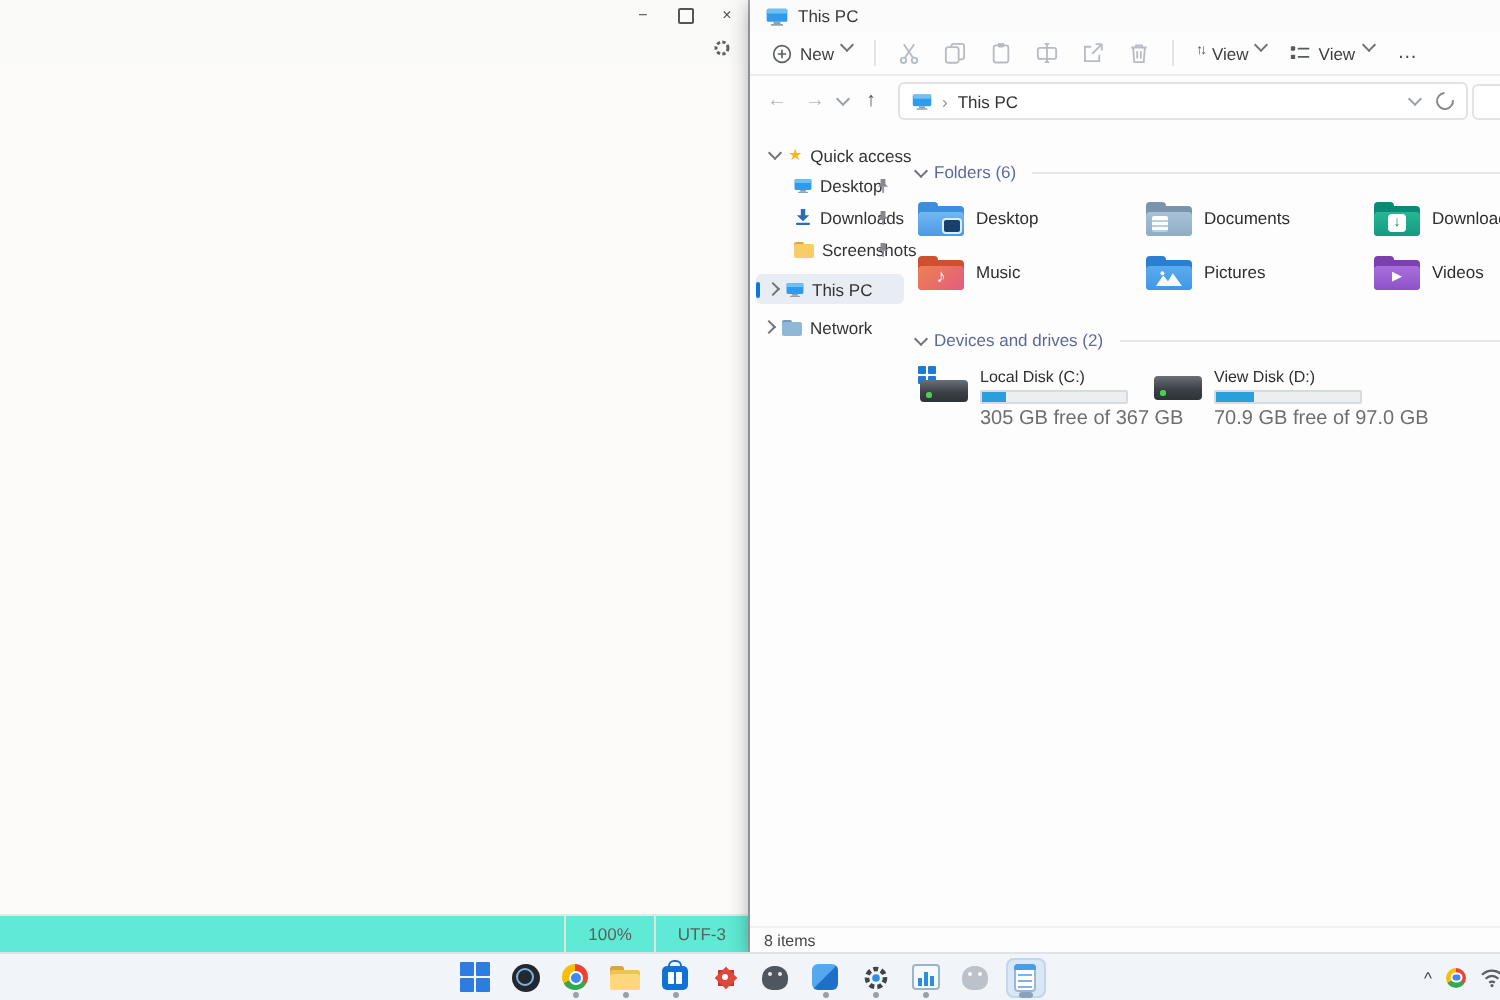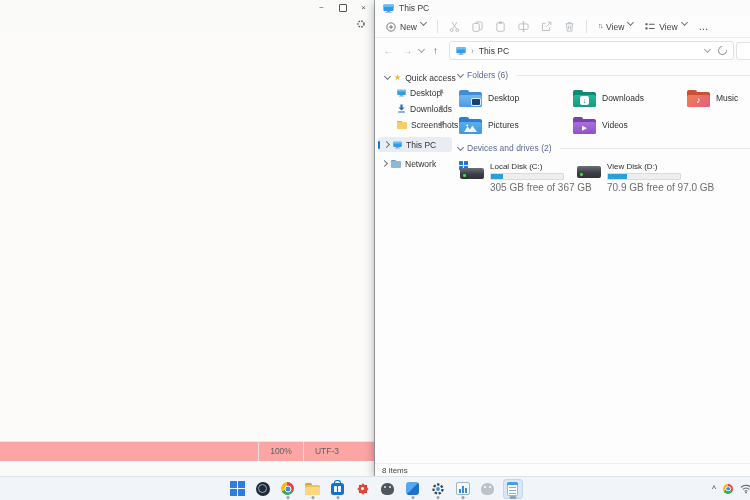--- a/index.html
+++ b/index.html
@@ -9,21 +9,21 @@
   
   .window{position:absolute;top:0;box-shadow:0 2px 10px rgba(0,0,0,.35)}
 
   
   #notepad{left:0;width:374px;height:477px;background:#fafaf9;border-right:1px solid #a9adb2}
   .np-titlebar{height:16px;display:flex;justify-content:flex-end;background:#fafaf9}
   .np-btn{width:21px;height:15px;display:flex;align-items:center;justify-content:center;font-size:8px;color:#555;cursor:default}
   .maxbox{width:6px;height:6px;border:1px solid #555;border-radius:1px}
   .np-menurow{height:16px;display:flex;justify-content:flex-end;align-items:center;padding-right:8px;background:#fafaf9}
   .np-editor{position:absolute;top:32px;left:0;right:0;bottom:19px;background:#fcfbfa}
-  .np-status{position:absolute;left:0;right:0;bottom:16px;height:19px;background:#fca5a5;border-top:1px solid #e7e7e6;display:flex;justify-content:flex-end;align-items:center;padding-right:24px;font-size:8.5px;color:#5f5f5f}
+  .np-status{position:absolute;left:0;right:0;bottom:0;height:19px;background:#5eead4;border-top:1px solid #e7e7e6;display:flex;justify-content:flex-end;align-items:center;padding-right:0;font-size:8.5px;color:#5f5f5f}
   .np-seg{padding:0 11px;border-left:1px solid #e1e1e0;line-height:19px;white-space:nowrap}
 
   
   #explorer{left:375px;width:375px;height:477px;background:#fdfdfd;display:flex;flex-direction:column}
   .ex-titlebar{height:16px;display:flex;align-items:center;gap:5px;padding-left:8px;font-size:8.5px;color:#3b3b3b;background:#fbfbfb}
   .ex-toolbar{height:21px;display:flex;align-items:center;padding:0 5px;border-bottom:1px solid #ececec;background:#fdfdfd}
   .tb-btn{display:flex;align-items:flex-start;gap:4px;font-size:8.5px;color:#3e3e3e;padding:2px 6px;border-radius:3px;white-space:nowrap}
   .tb-ic{display:flex;align-items:center;padding:2px 6px}
   .tb-sep{width:1px;height:13px;background:#e4e4e4;margin:0 5px}
   .chev{width:4px;height:4px;border-right:1px solid #70757a;border-bottom:1px solid #70757a;transform:rotate(45deg);margin-top:-2px;flex:none}
@@ -52,21 +52,21 @@
   
   .mini-mon{flex:none}
   .mini-folder{position:relative;width:10px;height:8px;flex:none}
   .mini-folder .t{position:absolute;left:0;top:0;width:5px;height:2.5px;border-radius:1px 1px 0 0;background:#e0a93c}
   .mini-folder .b{position:absolute;left:0;top:1.5px;right:0;bottom:0;border-radius:1px;background:#f6cd66}
   .mini-folder.net .t{background:#6f9cbe}
   .mini-folder.net .b{background:#8fb8d8}
   .dl-arrow{flex:none}
 
   .ex-content{flex:1;padding:2px 0 0 0;overflow:hidden;position:relative}
-  .grp{display:flex;align-items:center;gap:4px;font-size:8.5px;color:#5d6a99;height:14px;padding-left:3px;margin-top:3px}
+  .grp{display:flex;align-items:center;gap:4px;font-size:8.5px;color:#5d6a99;height:14px;padding-left:3px;margin-top:14px}
   .grp .line{flex:1;height:1px;background:#e8e8e8;margin-left:4px}
   .folders-grid{display:grid;grid-template-columns:114px 114px 1fr;row-gap:7px;padding:6px 0 3px 4px}
   .tile{display:flex;align-items:center;gap:6px;height:20px}
   .tile-label{font-size:8.5px;color:#2e2e2e;white-space:nowrap}
 
   .ficon{position:relative;width:23px;height:17px;flex:none}
   .ficon i{position:absolute;display:block}
   .ficon .tab{left:0;top:0;width:10px;height:5px;border-radius:2px 2px 0 0}
   .ficon .bk{left:0;top:2px;right:0;bottom:0;border-radius:2px}
   .ficon .fr{left:0;top:5.5px;right:0;bottom:0;border-radius:2px}
@@ -353,20 +353,29 @@
           <div class="tile">
             <span class="ficon f-desktop">
                 <i class="tab"></i>
                 <i class="bk"></i>
                 <i class="fr"></i>
                 <i class="ov scr"></i>
               </span>
             <span class="tile-label">Desktop</span>
           </div>
           <div class="tile">
+            <span class="ficon f-docs">
+                <i class="tab"></i>
+                <i class="bk"></i>
+                <i class="fr"></i>
+                <i class="ov doc"></i>
+              </span>
+            <span class="tile-label">Documents</span>
+          </div>
+          <div class="tile">
             <span class="ficon f-dl">
                 <i class="tab"></i>
                 <i class="bk"></i>
                 <i class="fr"></i>
                 <span class="ov box">↓</span>
               </span>
             <span class="tile-label">Downloads</span>
           </div>
           <div class="tile">
             <span class="ficon f-music">

